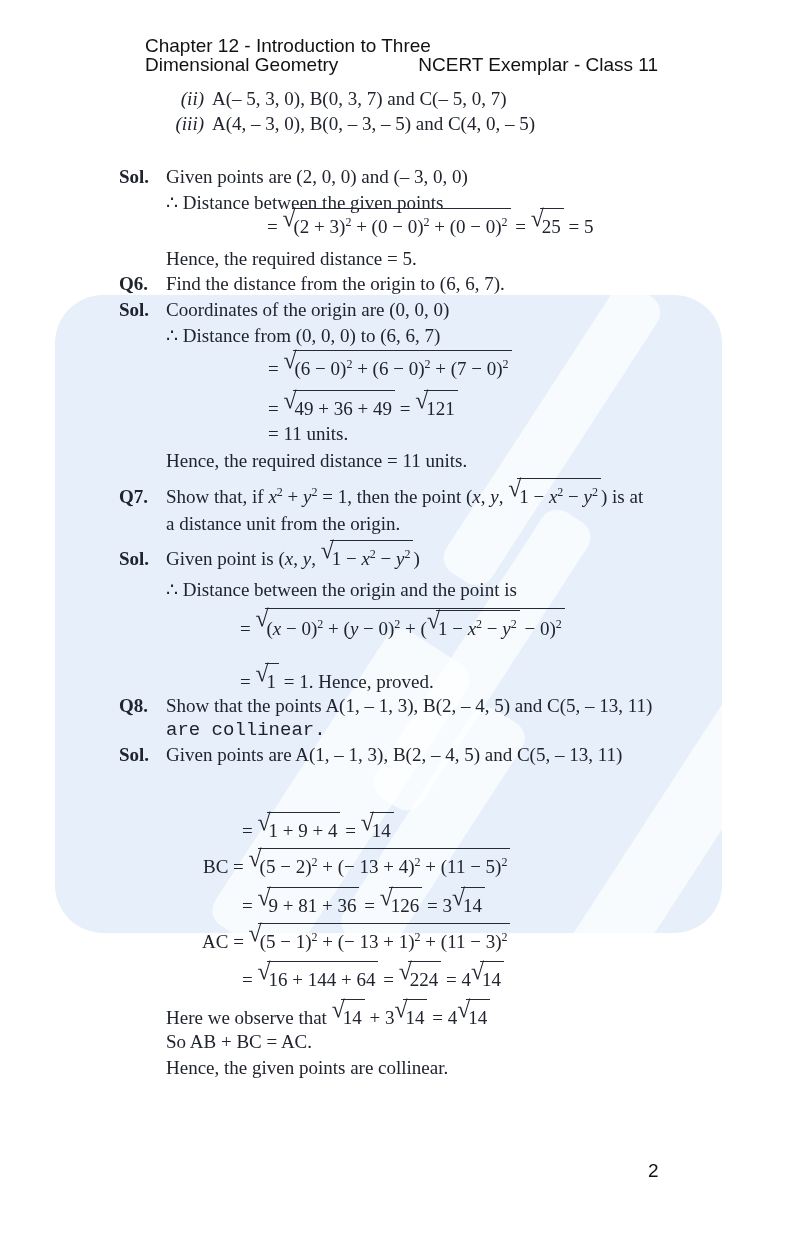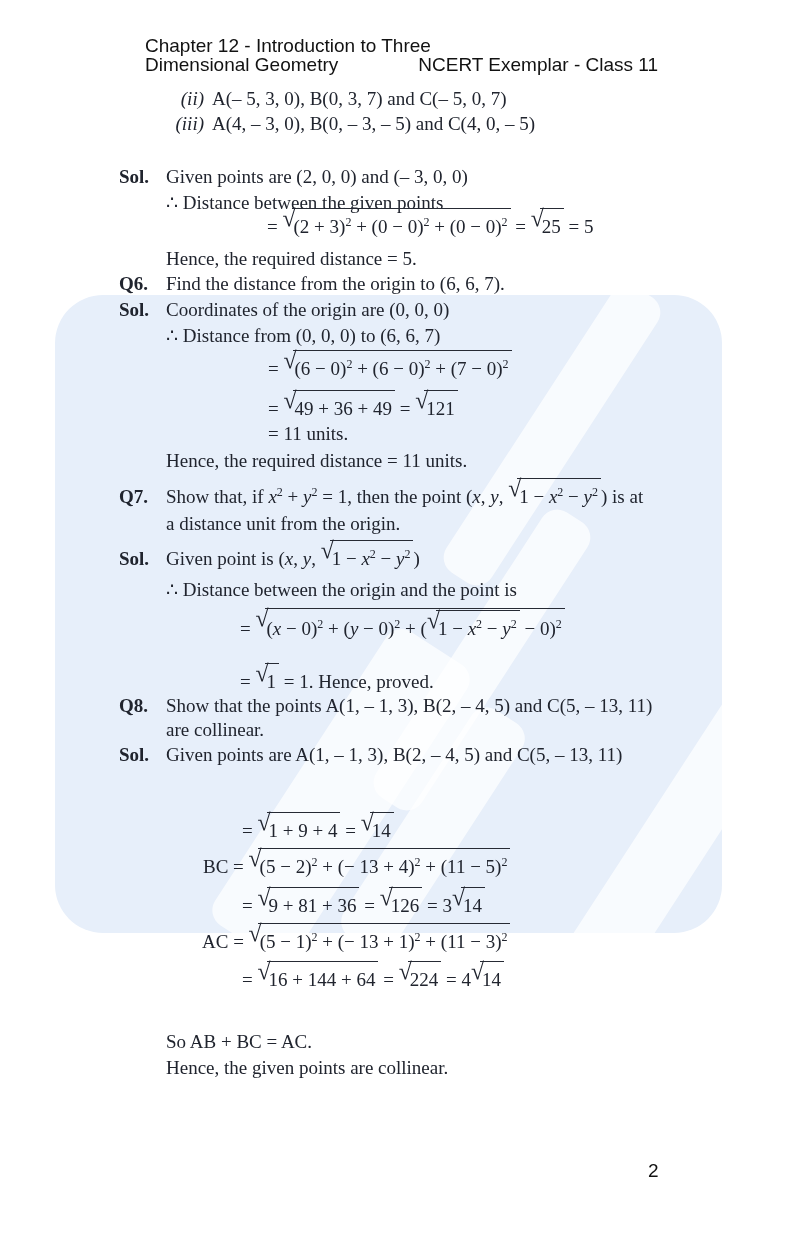--- a/index.html
+++ b/index.html
@@ -63,21 +63,21 @@
   #r-f6b  { top:390px; left:268px; }
   #r-f6c  { top:421px; left:268px; }
   #r-h6   { top:448px; left:166px; }
   #r-q7a  { top:478px; left:119px; }
   #r-q7b  { top:511px; left:166px; }
   #r-sol7 { top:540px; left:119px; }
   #r-t7   { top:577px; left:166px; }
   #r-f7a  { top:608px; left:240px; }
   #r-f7b  { top:663px; left:240px; }
   #r-q8a  { top:693px; left:119px; }
-  #r-q8b  { top:717px; left:166px; }
+  #r-q8b  { top:717px; left:166px;font-family:Liberation Mono, monospace; }
   #r-sol8 { top:742px; left:119px; }
   #r-ab   { top:774px; left:202px; }
   #r-ab2  { top:812px; left:242px; }
   #r-bc   { top:848px; left:203px; }
   #r-bc2  { top:887px; left:242px; }
   #r-ac   { top:923px; left:202px; }
   #r-ac2  { top:961px; left:242px; }
   #r-obs  { top:999px; left:166px; }
   #r-so   { top:1029px; left:166px; }
   #r-h8   { top:1055px; left:166px; }
@@ -156,18 +156,19 @@
   </div>
   <div class="line" id="r-q8b">are collinear.</div>
   <div class="line" id="r-sol8">
     <span class="qlbl">Sol.</span><span>Given points are A(1, – 1, 3), B(2, – 4, 5) and C(5, – 13, 11)</span>
   </div>
   <div class="line line-f" id="r-ab2">= <span class="sqrt"><span class="rad">√</span><span class="vinc">1 + 9 + 4</span></span> = <span class="sqrt"><span class="rad">√</span><span class="vinc">14</span></span></div>
   <div class="line line-f" id="r-bc">BC = <span class="sqrt"><span class="rad">√</span><span class="vinc">(5 − 2)<sup>2</sup> + (− 13 + 4)<sup>2</sup> + (11 − 5)<sup>2</sup></span></span></div>
   <div class="line line-f" id="r-bc2">= <span class="sqrt"><span class="rad">√</span><span class="vinc">9 + 81 + 36</span></span> = <span class="sqrt"><span class="rad">√</span><span class="vinc">126</span></span> = 3<span class="sqrt"><span class="rad">√</span><span class="vinc">14</span></span></div>
   <div class="line line-f" id="r-ac">AC = <span class="sqrt"><span class="rad">√</span><span class="vinc">(5 − 1)<sup>2</sup> + (− 13 + 1)<sup>2</sup> + (11 − 3)<sup>2</sup></span></span></div>
   <div class="line line-f" id="r-ac2">= <span class="sqrt"><span class="rad">√</span><span class="vinc">16 + 144 + 64</span></span> = <span class="sqrt"><span class="rad">√</span><span class="vinc">224</span></span> = 4<span class="sqrt"><span class="rad">√</span><span class="vinc">14</span></span></div>
+  <div class="line line-f" id="r-obs">Here we observe that <span class="sqrt"><span class="rad">√</span><span class="vinc">14</span></span> + 3<span class="sqrt"><span class="rad">√</span><span class="vinc">14</span></span> = 4<span class="sqrt"><span class="rad">√</span><span class="vinc">14</span></span></div>
   <div class="line" id="r-so">So AB + BC = AC.</div>
   <div class="line" id="r-h8">Hence, the given points are collinear.</div>
 
   <div class="ftr" id="ftr-page">2</div>
 
 </div>
 
 </body></html>

